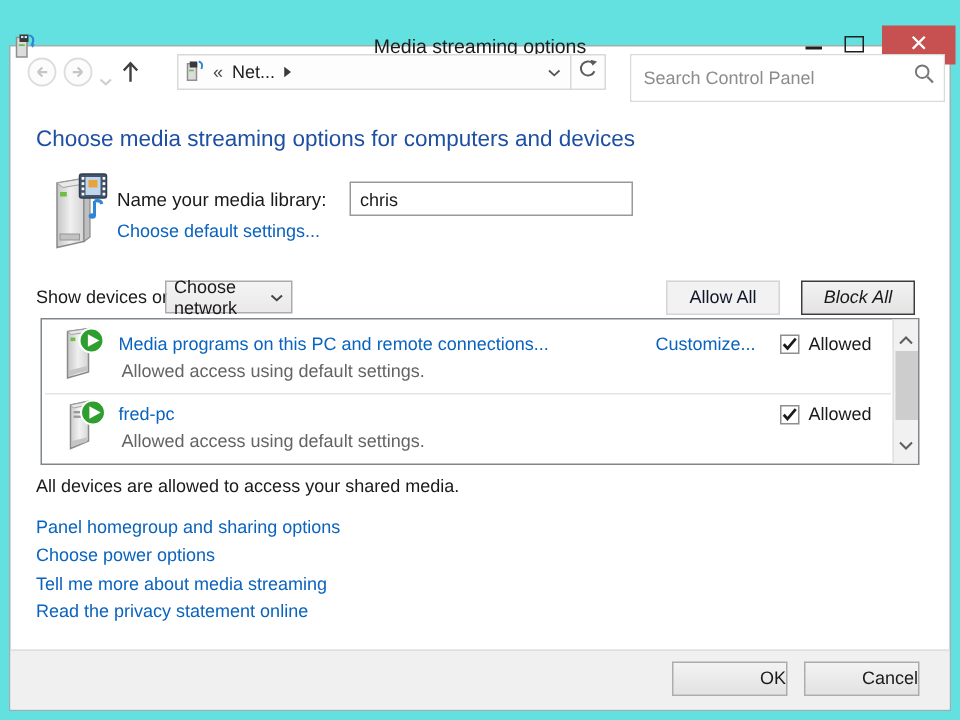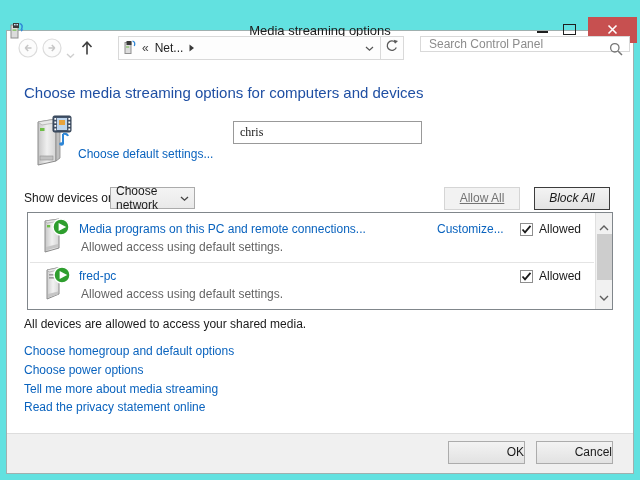--- a/index.html
+++ b/index.html
@@ -25,46 +25,46 @@
                  background:#F0F0F0; border-top:1px solid #DDDDDD; }
 
   
   .navcircle { position:absolute; width:20px; height:20px; top:38px; }
   .crumbbar { position:absolute; left:118px; top:36px; width:263px; height:24px;
               border:1px solid #D9D9D9; background:#FDFDFD; display:flex; align-items:center;
               padding:0 6px 0 4px; gap:6px; font-size:12px; color:#1F1F1F; }
   .crumb-spacer { flex:1; }
   .refresh-btn { position:absolute; left:380px; top:36px; width:24px; height:24px;
                  border:1px solid #D9D9D9; background:#FDFDFD; display:flex; align-items:center; justify-content:center; }
-  .searchbox { position:absolute; left:420px; top:36px; width:210px; height:16px;
+  .searchbox { position:absolute; left:420px; top:36px; width:210px; height:32px;
                border:1px solid #D9D9D9; background:#fff;padding-left:37px; }
   .searchbox input { position:absolute; left:0; top:0; width:100%; height:100%; border:0; outline:none;
                      padding:0 24px 0 8px; font-family:"Liberation Sans", sans-serif; font-size:12px; color:#333; }
   .searchbox input::placeholder { color:#8C8C8C; opacity:1; }
   .search-glyph { position:absolute; right:6px; top:5px; }
 
   
   .heading { position:absolute; left:24px; top:84px; font-size:15px; color:#1F4FA3; }
   .lib-icon { position:absolute; left:30px; top:114px; }
   .lib-label { position:absolute; left:78px; top:126px; font-size:12.5px; color:#1A1A1A; }
   .lib-input { position:absolute; left:233px; top:121px; width:189px; height:23px;
-               border:1px solid #999; padding:0 6px; font-family:Liberation Serif, serif;
+               border:1px solid #999; padding:0 6px; font-family:Liberation Sans, sans-serif;
                font-size:12px; color:#1A1A1A; outline:none; }
   a.link { color:#0A63BE; text-decoration:none; font-size:12px; cursor:pointer; }
   .def-link { position:absolute; left:78px; top:147px; }
 
   .show-label { position:absolute; left:24px; top:191px; font-size:12px; color:#1A1A1A; }
   .combo { position:absolute; left:110px; top:187px; width:85px; height:22px;
            border:1px solid #ABABAB; background:linear-gradient(#F4F4F4,#E9E9E9);
            font-size:12px; color:#1A1A1A; display:flex; align-items:center; padding:0 5px; }
   .combo .combo-spacer { flex:1; }
   .pushbtn { position:absolute; height:23px; width:76px; top:187px; text-align:center;
              font-size:12px; line-height:21px; border:1px solid #ACACAC;
              background:linear-gradient(#F3F3F3,#E3E3E3); color:#1A1A1A; }
-  .btn-allow { left:444px; color:#737373; border-color:#D5D5D5; background:#F2F2F2;text-decoration:underline; }
+  .btn-allow { left:444px; color:#0f172a; border-color:#D5D5D5; background:#F2F2F2; }
   .btn-block { left:534px; border-color:#3C3C3C;font-style:italic; }
 
   
   .devlist { position:absolute; left:27px; top:212px; width:586px; height:98px;
              border:1px solid #80868B; background:#fff; }
   .dev-name { position:absolute; font-size:12px; }
   .dev-desc { position:absolute; font-size:12px; color:#646464; }
   .cb { position:absolute; width:13px; height:13px; background:#fff; border:1px solid #8E8E8E; }
   .allowed { position:absolute; font-size:12px; color:#1A1A1A; }
   .row-sep { position:absolute; left:2px; right:18px; top:49px; height:1px; background:#E4E4E4; }
@@ -207,20 +207,21 @@
       <rect x="24.4" y="11" width="1.8" height="1.8" fill="#fff"></rect>
         <rect x="24.4" y="14.5" width="1.8" height="1.8" fill="#fff"></rect>
       <rect x="38.4" y="4" width="1.8" height="1.8" fill="#fff"></rect>
         <rect x="38.4" y="7.5" width="1.8" height="1.8" fill="#fff"></rect>
       <rect x="38.4" y="11" width="1.8" height="1.8" fill="#fff"></rect>
         <rect x="38.4" y="14.5" width="1.8" height="1.8" fill="#fff"></rect>
       <path d="M33 20 L33 30 M33 20 Q37 19 38 22" fill="none" stroke="#2E86D6" stroke-width="2"></path>
       <ellipse cx="31.5" cy="30" rx="2.4" ry="1.8" fill="#2E86D6"></ellipse>
     </svg>
   </span>
+  <div class="lib-label">Name your media library:</div>
   <input class="lib-input" type="text" value="chris" style="">
   <a class="link def-link">Choose default settings...</a>
 
   <div class="show-label">Show devices on:</div>
   <div class="combo">
     <span>Choose network</span>
     <span class="combo-spacer"></span>
     <span>
       <svg width="9" height="6" viewBox="0 0 9 6">
         <polyline points="1,1 4.5,4.2 8,1" fill="none" stroke="#444" stroke-width="1.3"></polyline>
@@ -298,21 +299,21 @@
       <span class="sb-down">
         <svg width="10" height="6" viewBox="0 0 10 6">
             <polyline points="1,1 5,5 9,1" fill="none" stroke="#5E5E5E" stroke-width="1.4"></polyline>
           </svg>
       </span>
     </div>
   </div>
 
   <div class="status">All devices are allowed to access your shared media.</div>
 
-  <a class="link blink" style="top:344px;">Choose homegroup and default options</a>
+  <a class="link blink" style="top:344px;">Panel homegroup and sharing options</a>
   <a class="link blink" style="top:382px;">Tell me more about media streaming</a>
   <a class="link blink" style="top:363px;">Choose power options</a>
   <a class="link blink" style="top:400px;">Read the privacy statement online</a>
 
   <div class="footbtn btn-ok">OK</div>
   <div class="footbtn btn-cancel">Cancel</div>
 
 </div>
 
 </body></html>

